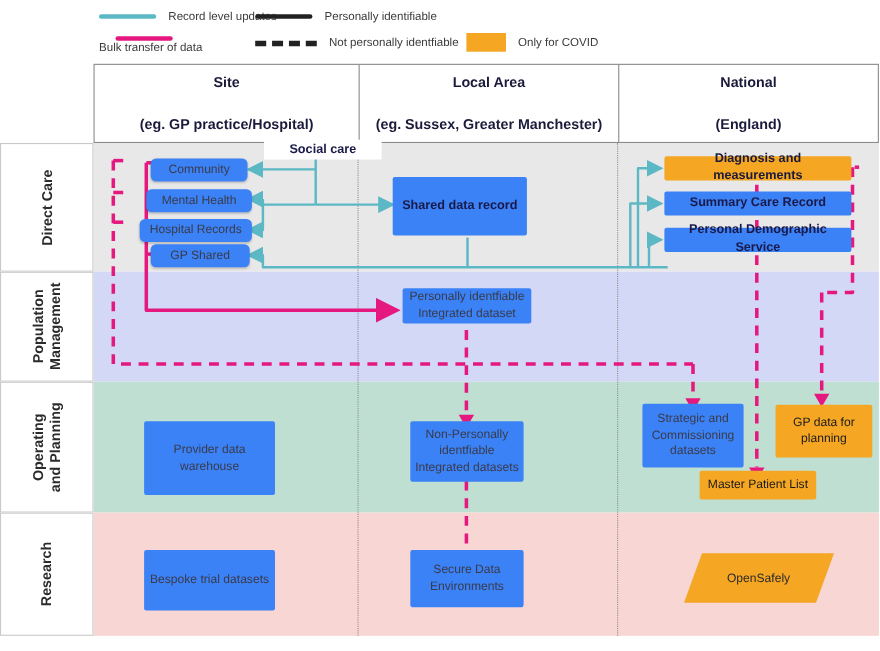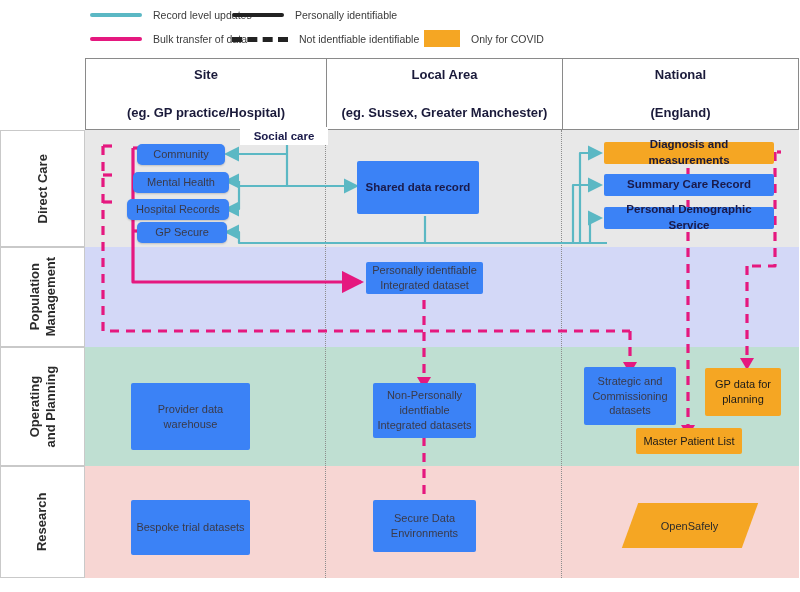--- a/index.html
+++ b/index.html
@@ -88,31 +88,31 @@
 </head>
 <body>
 
 <div id="root">
 
   <div class="legend">
     <div class="lg-item" style="left:90px;top:9px;">
       <span class="lg-line" style="background:#5bb8c4;"></span>
       <span class="lg-txt">Record level updates</span>
     </div>
-    <div class="lg-item" style="left:90px;top:33px;">
+    <div class="lg-item" style="left:90px;top:33px;flex-direction:column;">
       <span class="lg-line" style="background:#e5187f;"></span>
       <span class="lg-txt">Bulk transfer of data</span>
     </div>
     <div class="lg-item" style="left:232px;top:9px;">
       <span class="lg-line solidblk"></span>
       <span class="lg-txt">Personally identifiable</span>
     </div>
     <div class="lg-item" style="left:232px;top:33px;">
       <span class="lg-line dashed"></span>
-      <span class="lg-txt">Not identfiable identifiable</span>
+      <span class="lg-txt">Not personally identfiable</span>
     </div>
     <div class="lg-item" style="left:424px;top:30px;">
       <span class="lg-swatch"></span>
       <span class="lg-txt">Only for COVID</span>
     </div>
   </div>
 
   <div class="band band-dc" style="top:130px;height:117px;"></div>
   <div class="band band-pm" style="top:247px;height:100px;"></div>
   <div class="band band-op" style="top:347px;height:119px;"></div>
@@ -223,39 +223,39 @@
     </g>
     <g fill="#e5187f">
       <path d="M623,362 L637,362 L630,374 z"></path>
       <path d="M740,358 L754,358 L747,370 z"></path>
       <path d="M681,425 L695,425 L688,437 z"></path>
       <path d="M417,377 L431,377 L424,389 z"></path>
       <path d="M417,500 L431,500 L424,512 z"></path>
     </g>
   </svg>
 
-  <div class="sclabel" style="left:240px;top:127px;width:88px;height:18px;">Social care</div>
+  <div class="sclabel" style="left:240px;top:127px;width:107px;height:18px;">Social care</div>
 
   <div class="node" style="left:137px;top:144px;width:88px;height:21px;">Community</div>
   <div class="node" style="left:133px;top:172px;width:96px;height:21px;">Mental Health</div>
   <div class="node" style="left:127px;top:199px;width:102px;height:21px;">Hospital Records</div>
-  <div class="node" style="left:137px;top:222px;width:90px;height:21px;">GP Secure</div>
+  <div class="node" style="left:137px;top:222px;width:90px;height:21px;">GP Shared</div>
 
   <div class="node sq bold" style="left:357px;top:161px;width:122px;height:53px;">Shared data record</div>
 
   <div class="node sq bold" style="left:604px;top:174px;width:170px;height:22px;">Summary Care Record</div>
   <div class="node sq bold orange" style="left:604px;top:142px;width:170px;height:22px;">Diagnosis and measurements</div>
   <div class="node sq bold" style="left:604px;top:207px;width:170px;height:22px;">Personal Demographic Service</div>
 
   <div class="node sq" style="left:366px;top:262px;width:117px;height:32px;">Personally identfiable Integrated dataset</div>
 
   <div class="node sq" style="left:131px;top:383px;width:119px;height:67px;">Provider data warehouse</div>
   <div class="node sq" style="left:373px;top:383px;width:103px;height:55px;">Non-Personally identfiable Integrated datasets</div>
   <div class="node sq" style="left:584px;top:367px;width:92px;height:58px;">Strategic and Commissioning datasets</div>
-  <div class="node sq orange" style="left:705px;top:368px;width:76px;height:48px;">GP data for planning</div>
+  <div class="node sq orange" style="left:705px;top:368px;width:88px;height:48px;">GP data for planning</div>
   <div class="node sq orange" style="left:636px;top:428px;width:106px;height:26px;">Master Patient List</div>
 
   <div class="node sq" style="left:131px;top:500px;width:119px;height:55px;">Bespoke trial datasets</div>
   <div class="node sq" style="left:373px;top:500px;width:103px;height:52px;">Secure Data Environments</div>
   <div class="para" style="left:630px;top:503px;width:120px;height:45px;">
     <span>OpenSafely</span>
   </div>
 
 </div>
 

